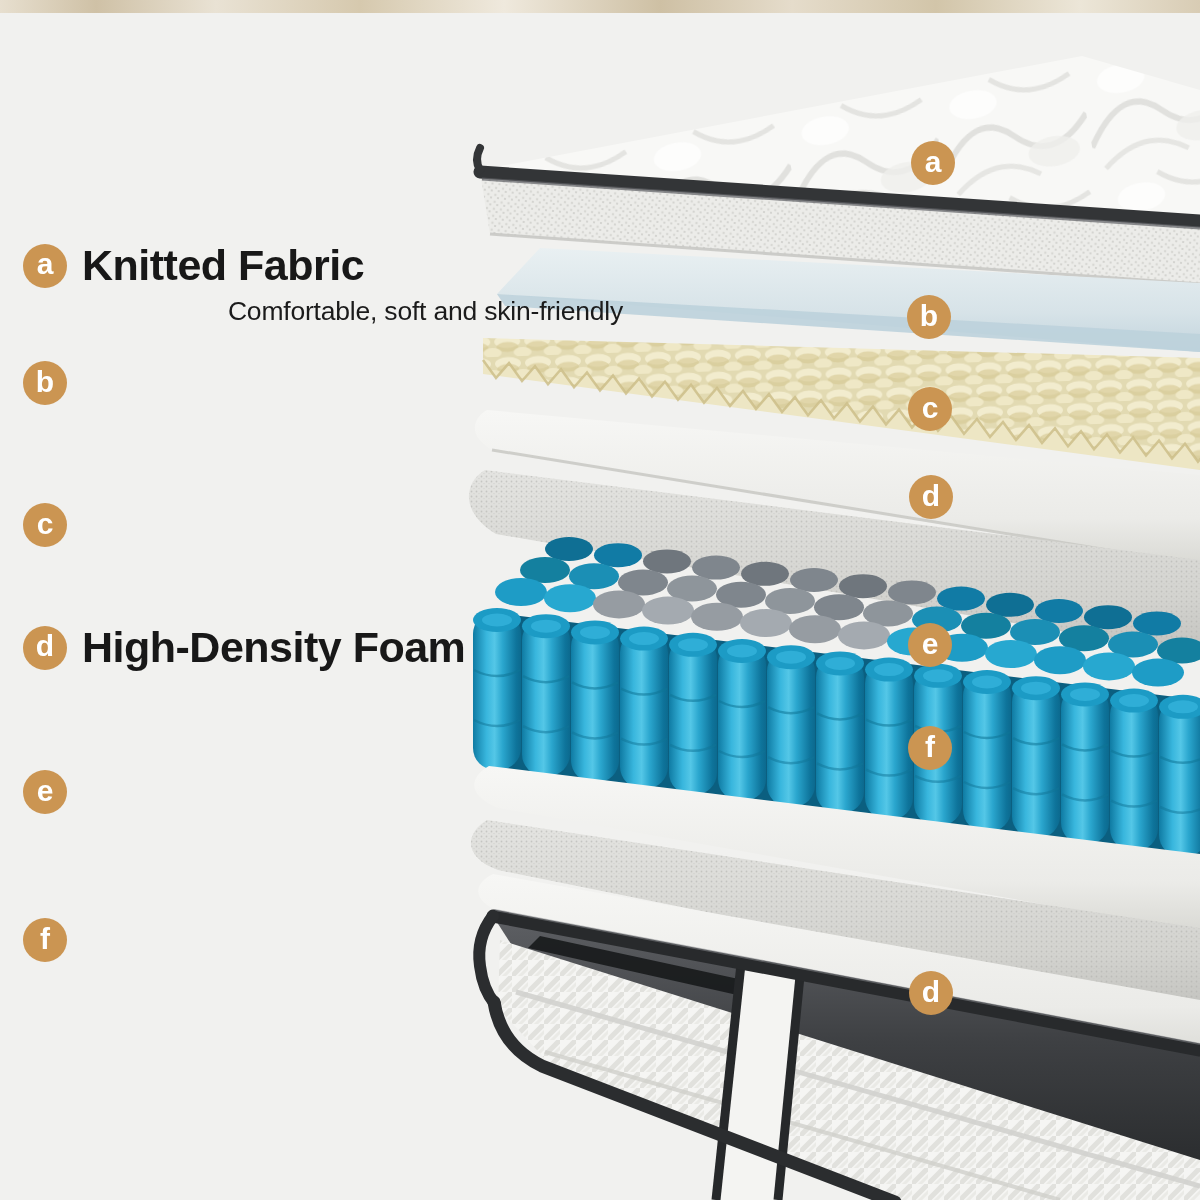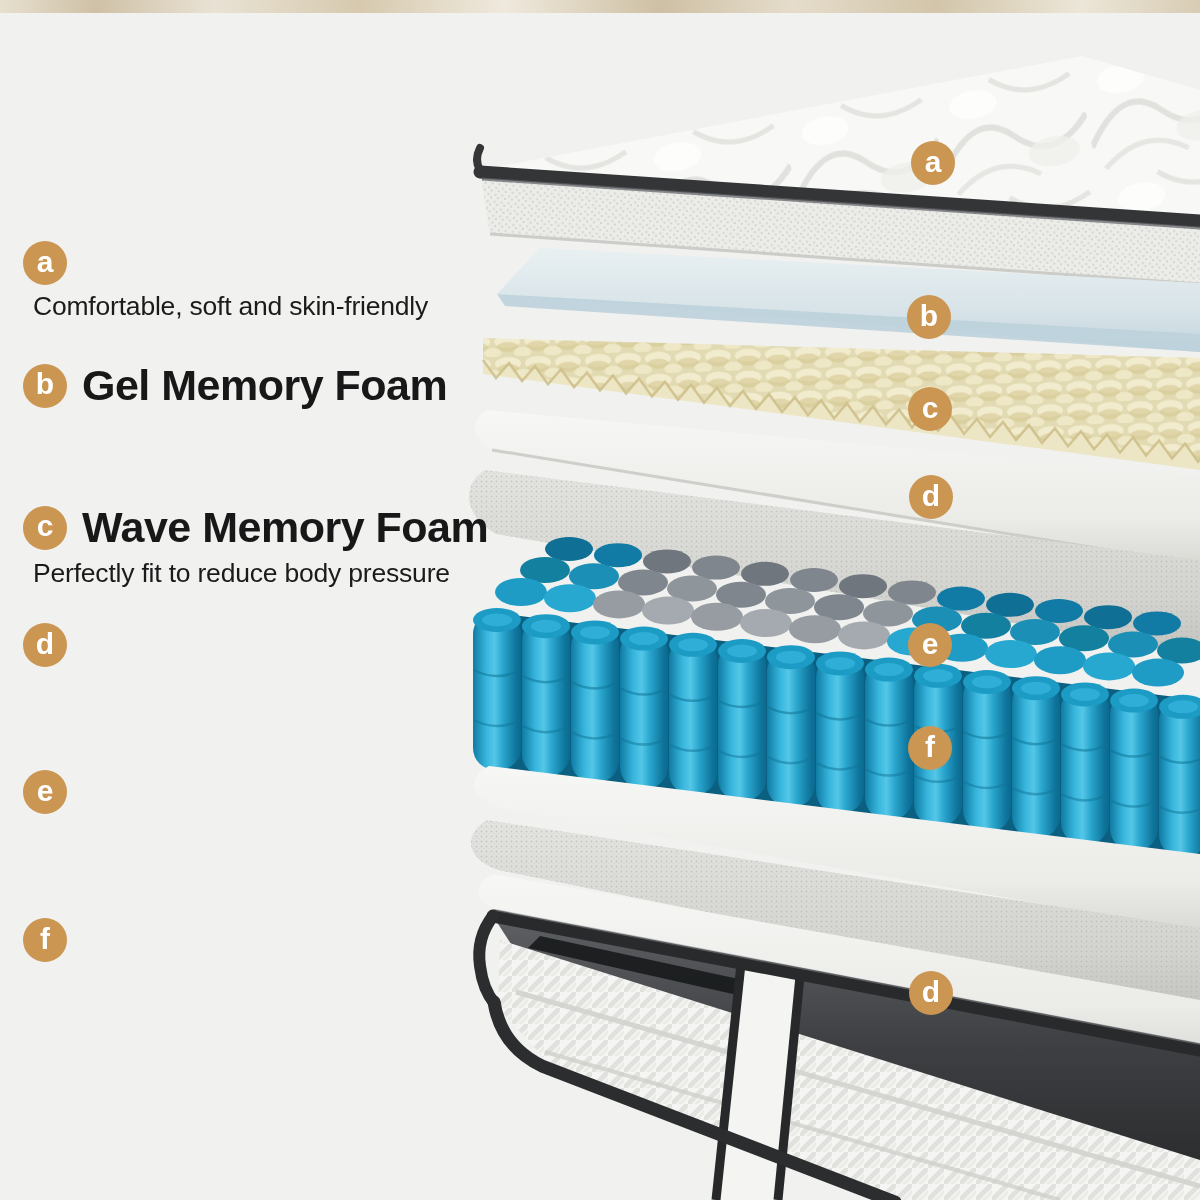--- a/index.html
+++ b/index.html
@@ -16,21 +16,21 @@
   .legend-item{position:absolute;left:23px;width:600px;}
   .legend-row{display:flex;align-items:center;gap:15px;}
   .badge{
     width:44px;height:44px;border-radius:50%;
     background:#CB9552;color:#fff;flex:0 0 44px;
     display:flex;align-items:center;justify-content:center;
     font-size:30px;font-weight:600;line-height:1;padding-bottom:3px;box-sizing:border-box;
   }
   .legend-title{margin:0;font-size:43px;font-weight:600;letter-spacing:-0.5px;white-space:nowrap;color:#181818;}
   .legend-desc{margin:6px 0 0 10px;font-size:26.5px;line-height:1.16;font-weight:500;
-    white-space:pre-line;letter-spacing:-0.2px;color:#1b1b1b;}
+    white-space:pre-line;letter-spacing:-0.2px;color:#1b1b1b;text-align:right;}
   
   .dbadge{
     position:absolute;width:44px;height:44px;border-radius:50%;
     background:#CB9552;color:#fff;
     display:flex;align-items:center;justify-content:center;
     font-size:30px;font-weight:600;line-height:1;padding-bottom:3px;box-sizing:border-box;
   }
 </style>
 </head>
 <body>
@@ -230,42 +230,41 @@
   <div class="dbadge" style="left:909px;top:475px">d</div>
   <div class="dbadge" style="left:908px;top:623px">e</div>
   <div class="dbadge" style="left:908px;top:726px">f</div>
   <div class="dbadge" style="left:909px;top:971px">d</div>
 
   <div>
 
     <section class="legend-item" style="top:241px">
       <div class="legend-row">
         <span class="badge">a</span>
+        <h2 class="legend-title">Knitted Fabric</h2>
       </div>
       <p class="legend-desc">Comfortable, soft and skin-friendly</p>
     </section>
 
     <section class="legend-item" style="top:361px">
       <div class="legend-row">
         <span class="badge">b</span>
-        <h2 class="legend-title">Gel Memory Foam</h2>
       </div>
     </section>
 
     <section class="legend-item" style="top:503px">
       <div class="legend-row">
         <span class="badge">c</span>
-        <h2 class="legend-title">Wave Memory Foam</h2>
-      </div>
-      <p class="legend-desc">Perfectly fit to reduce body pressure</p>
+      </div>
     </section>
 
     <section class="legend-item" style="top:623px">
       <div class="legend-row">
         <span class="badge">d</span>
+        <h2 class="legend-title">High-Density Foam</h2>
       </div>
     </section>
 
     <section class="legend-item" style="top:770px">
       <div class="legend-row">
         <span class="badge">e</span>
       </div>
     </section>
 
     <section class="legend-item" style="top:918px">

